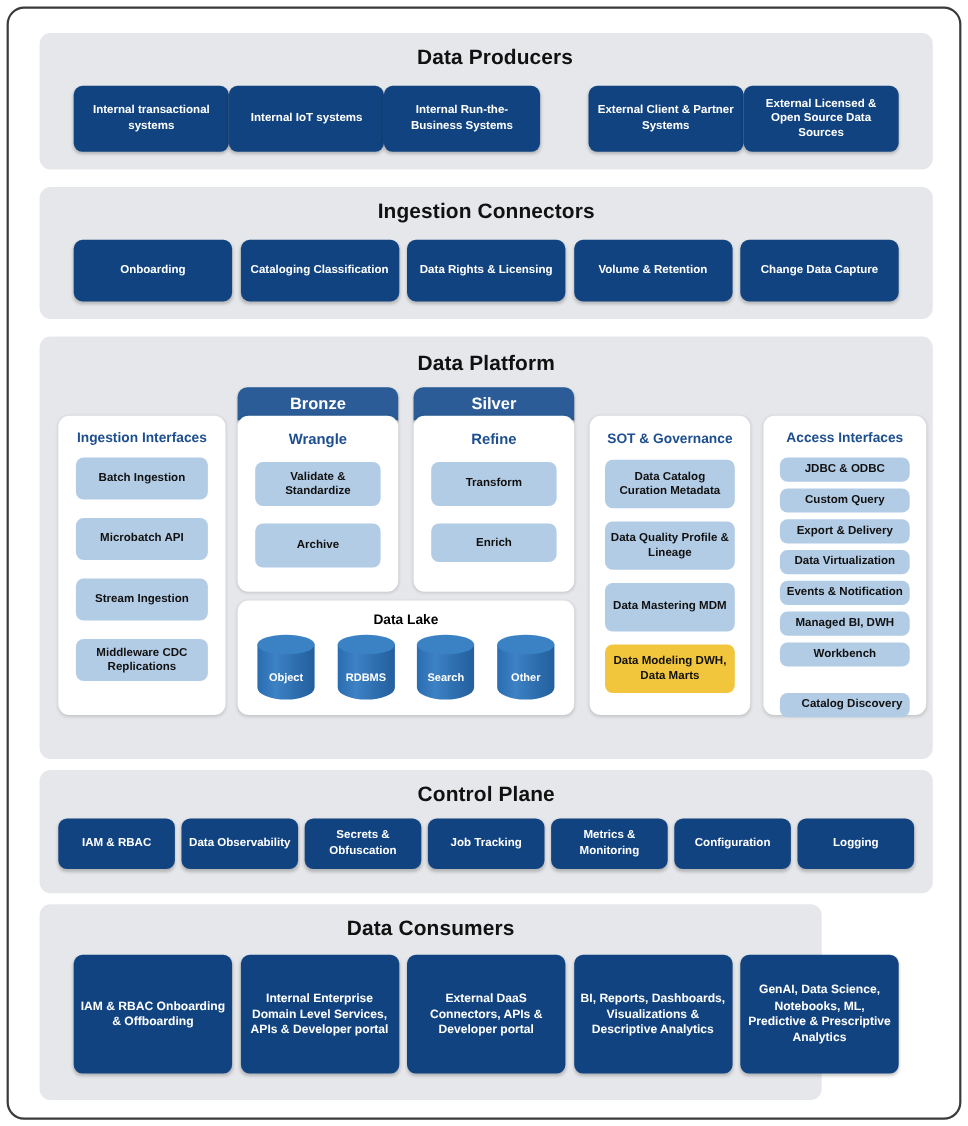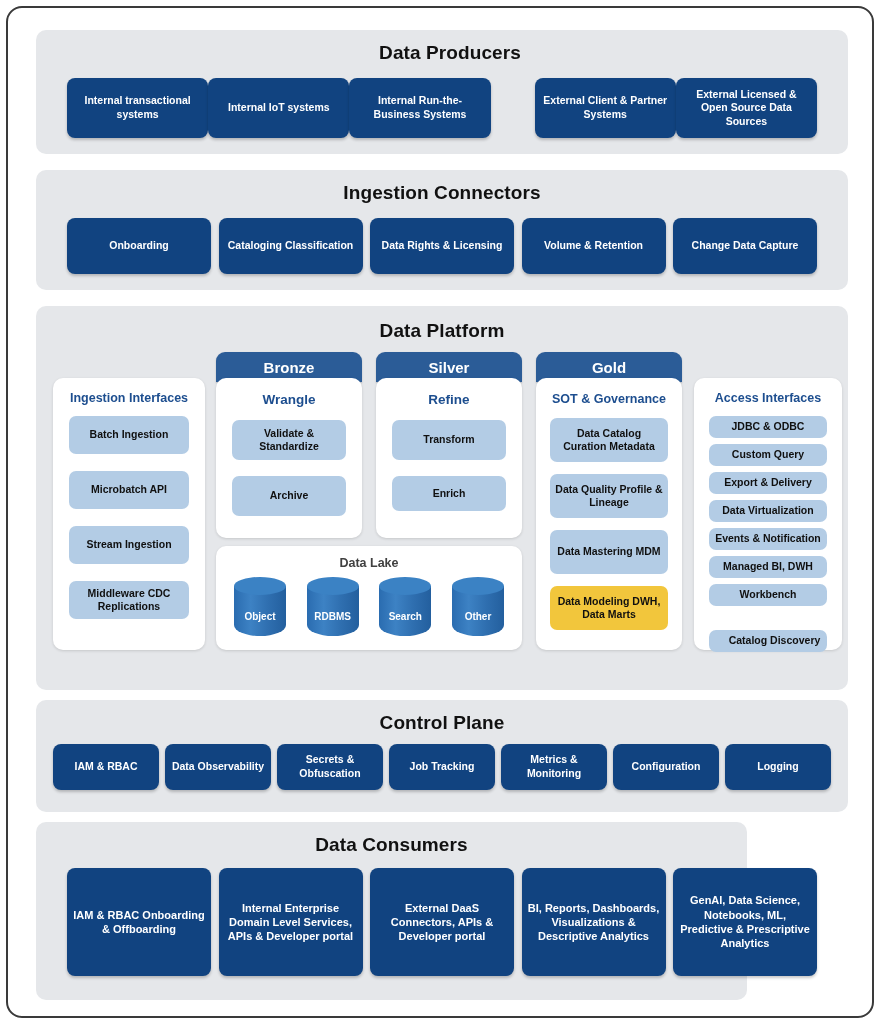--- a/index.html
+++ b/index.html
@@ -65,21 +65,21 @@
     background: #ffffff;
     border-radius: 10px;
     box-shadow: 0 1px 3px rgba(0,0,0,.14);
   }
   .card-heading {
     text-align: center;
     font-size: 12.5px;
     font-weight: bold;
     color: #1d4e8f;
   }
-  .card-heading.dark { color: #404040; }
+  .card-heading.dark { color: #000000; }
 
   
   .tabhdr {
     position: absolute;
     background: #2b5c97;
     color: #ffffff;
     border-radius: 9px 9px 0 0;
     font-size: 15px;
     font-weight: bold;
     display: flex;
@@ -188,21 +188,20 @@
 
     <div class="tabhdr" style="left:340px; top:46px; width:146px; height:30px;">Silver</div>
     <div class="wcard" style="left:340px; top:72px; width:146px; height:160px;">
       <div class="card-heading" style="margin-top:14px;font-size:13.5px;">Refine</div>
       <div style="position:absolute;left:16px;top:42px;width:114px;">
         <div class="pill" style="height:40px;margin-bottom:16px;">Transform</div>
         <div class="pill" style="height:35px;">Enrich</div>
       </div>
     </div>
 
-    <div class="tabhdr" style="left:500px; top:46px; width:146px; height:30px;">Gold</div>
     <div class="wcard" style="left:500px; top:72px; width:146px; height:272px;">
       <div class="card-heading" style="margin-top:14px;">SOT &amp; Governance</div>
       <div style="position:absolute;left:14px;top:40px;width:118px;">
         <div class="pill" style="height:44px;margin-bottom:12px;">Data Catalog Curation Metadata</div>
         <div class="pill" style="height:44px;margin-bottom:12px;">Data Quality Profile &amp; Lineage</div>
         <div class="pill" style="height:44px;margin-bottom:12px;">Data Mastering MDM</div>
         <div class="pill gold" style="height:44px;">Data Modeling DWH, Data Marts</div>
       </div>
     </div>
 

